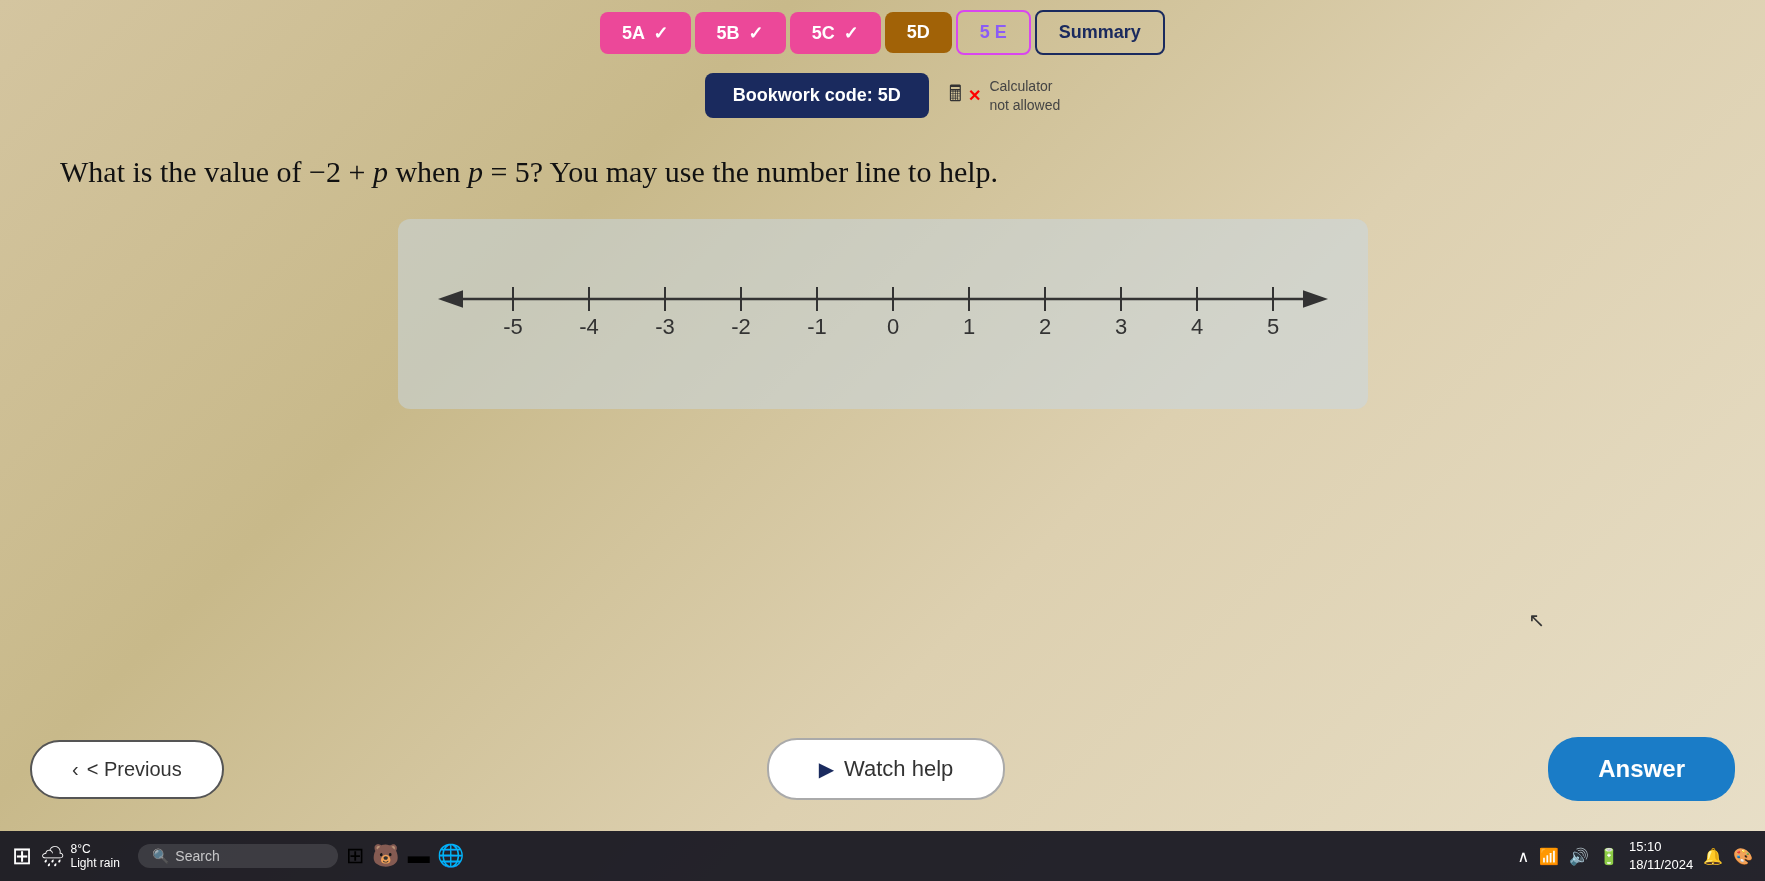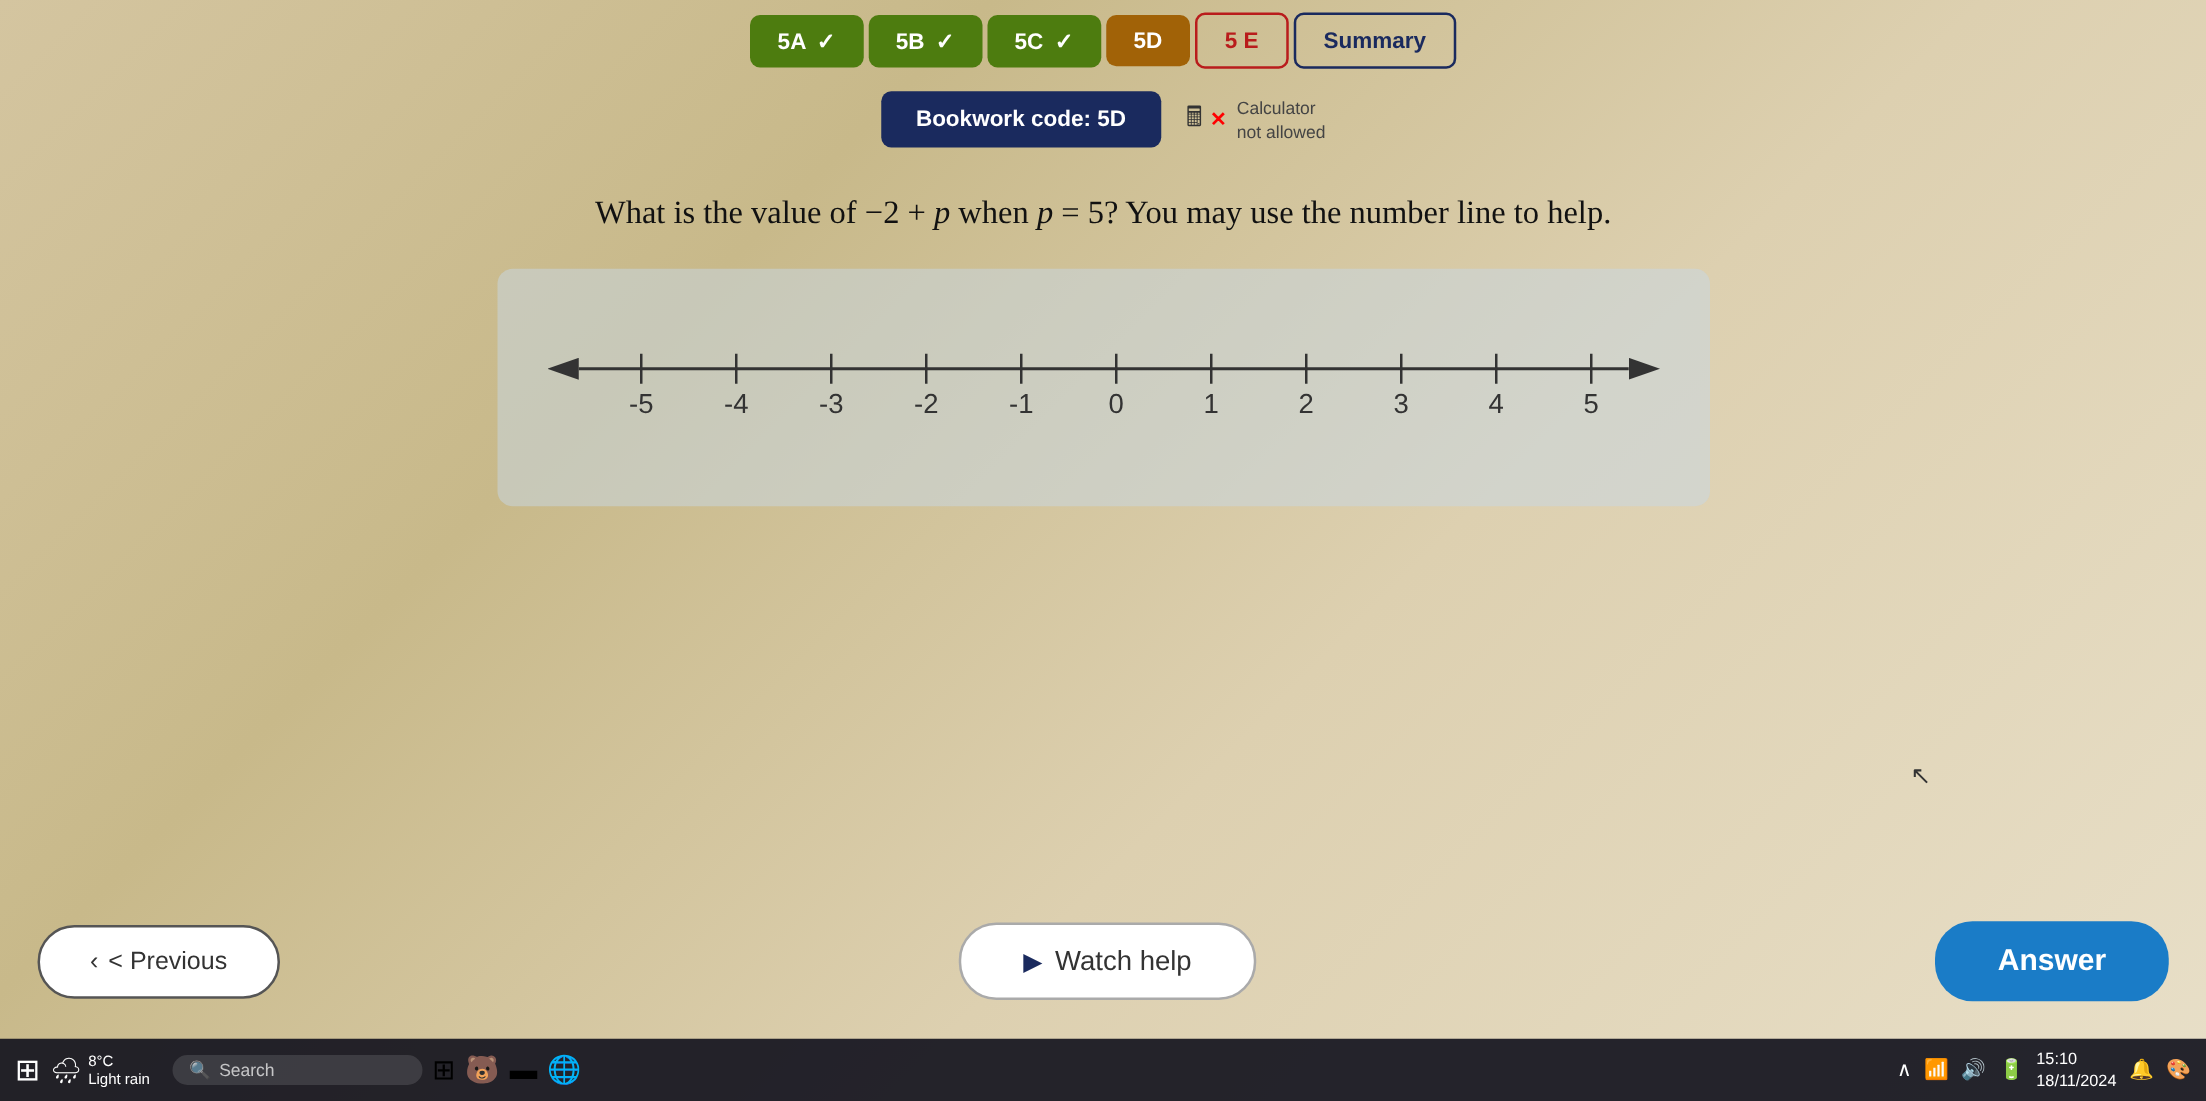--- a/index.html
+++ b/index.html
@@ -25,30 +25,30 @@
     .tab {
       padding: 10px 22px;
       border-radius: 8px;
       font-size: 18px;
       font-weight: 600;
       cursor: pointer;
       border: none;
       color: white;
     }
     .tab-green {
-      background-color: #4d7c0f;
+      background-color: #ec4899;
       text-align: center;
     }
     .tab-active {
       background-color: #a16207;
     }
     .tab-outline {
       background: transparent;
-      border: 2px solid #b91c1c;
-      color: #b91c1c;
+      border: 2px solid #d946ef;
+      color: #8b5cf6;
     }
     .tab-summary {
       background: transparent;
       border: 2px solid #1a2a5e;
       color: #1a2a5e;
       font-size: 18px;
       font-weight: 600;
       padding: 10px 22px;
       border-radius: 8px;
       cursor: pointer;
@@ -93,22 +93,22 @@
     .calc-text {
       display: flex;
       flex-direction: column;
       font-size: 14px;
       color: #444;
       line-height: 1.3;
     }
 
     
     .question-text {
-      text-align: center;
-      font-size: 26px;
+      text-align: left;
+      font-size: 30px;
       color: #111;
       margin: 0 60px 30px;
       font-family: 'Times New Roman', Times, serif;
     }
     .question-text em {
       font-style: italic;
     }
 
     
     .number-line-container {

